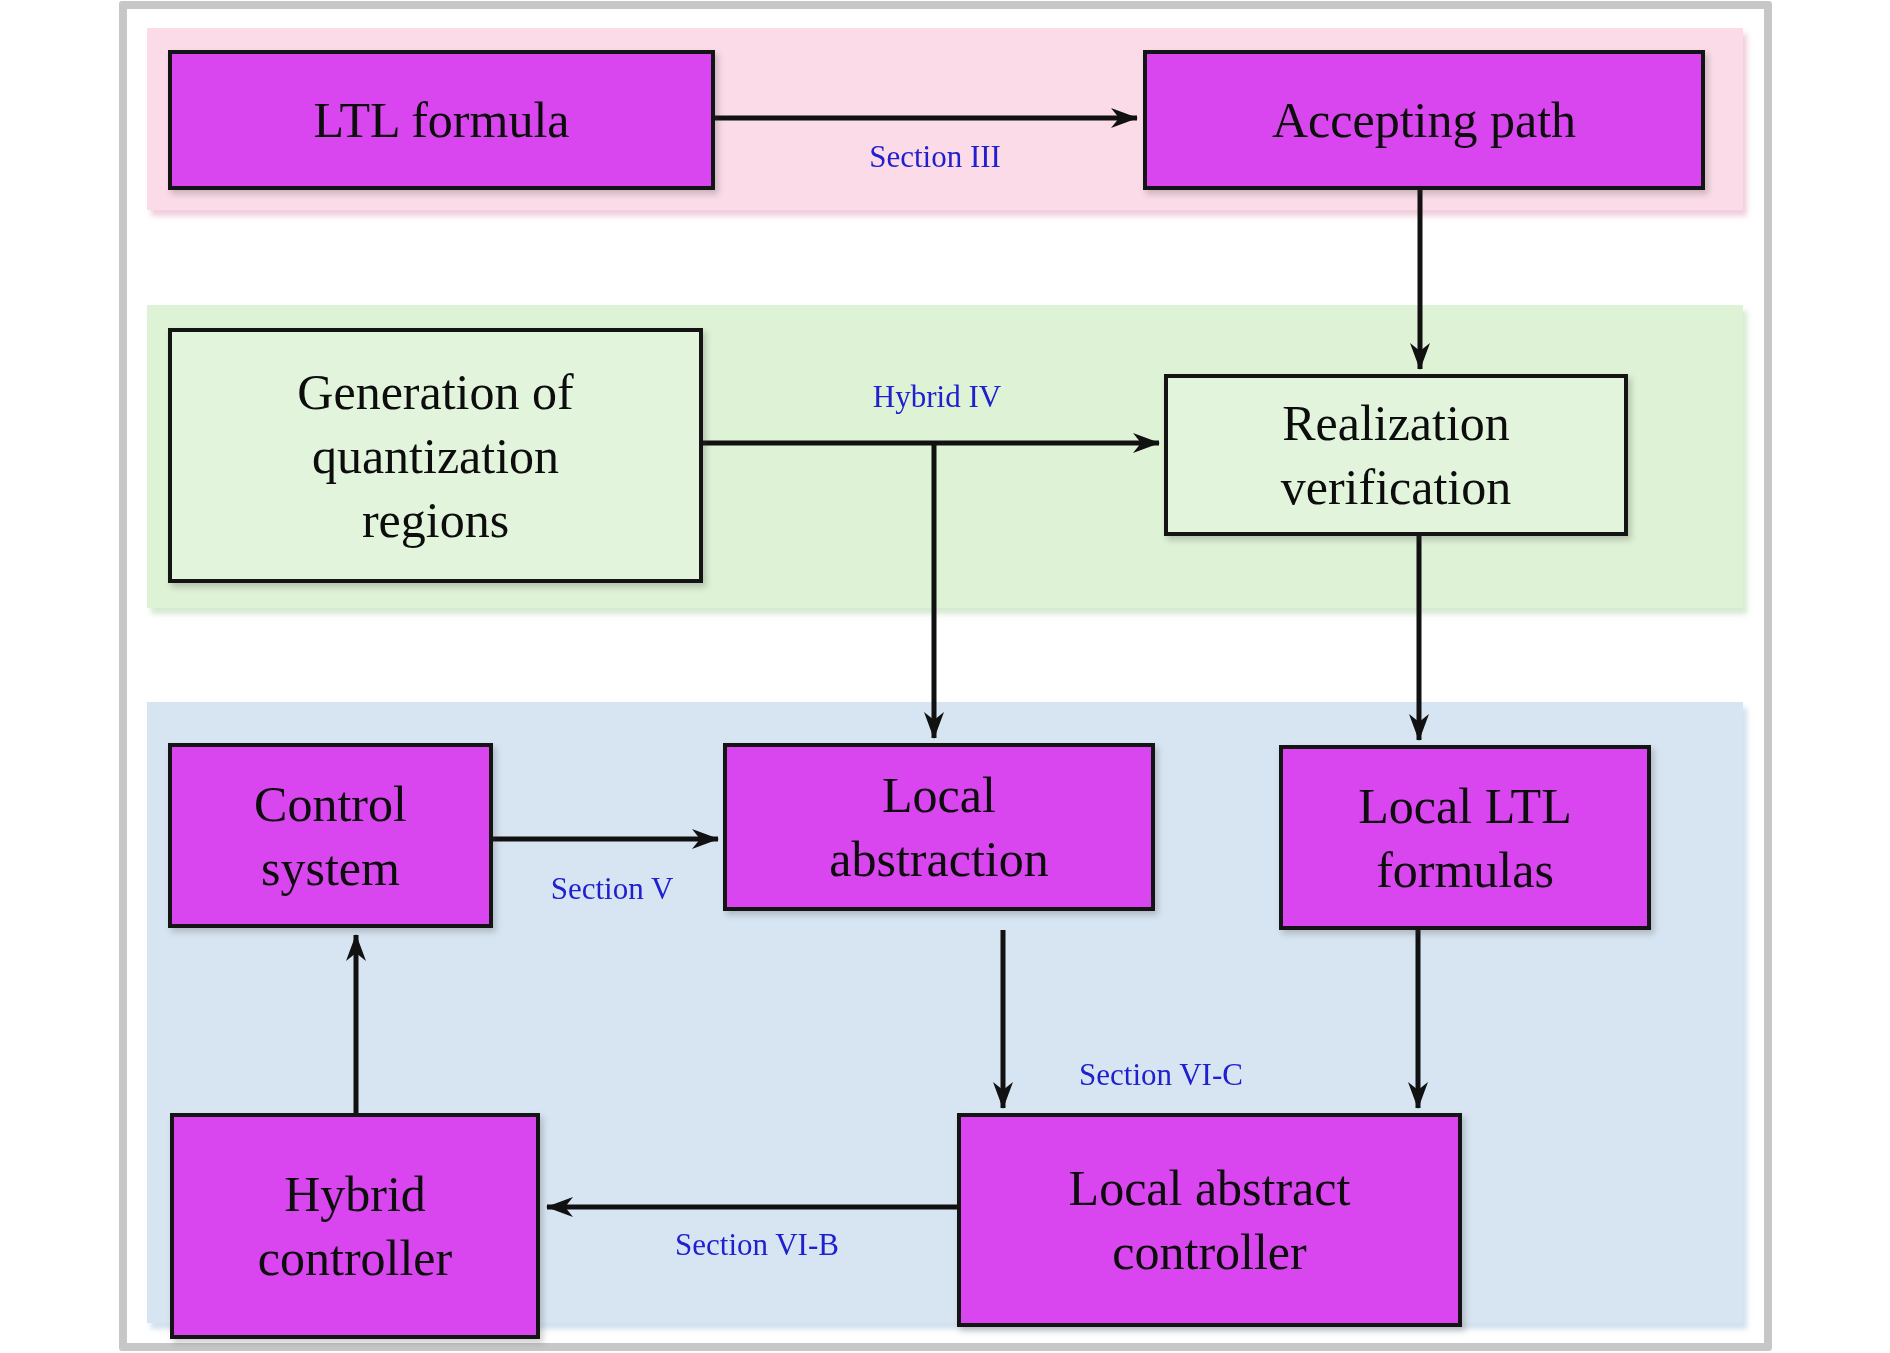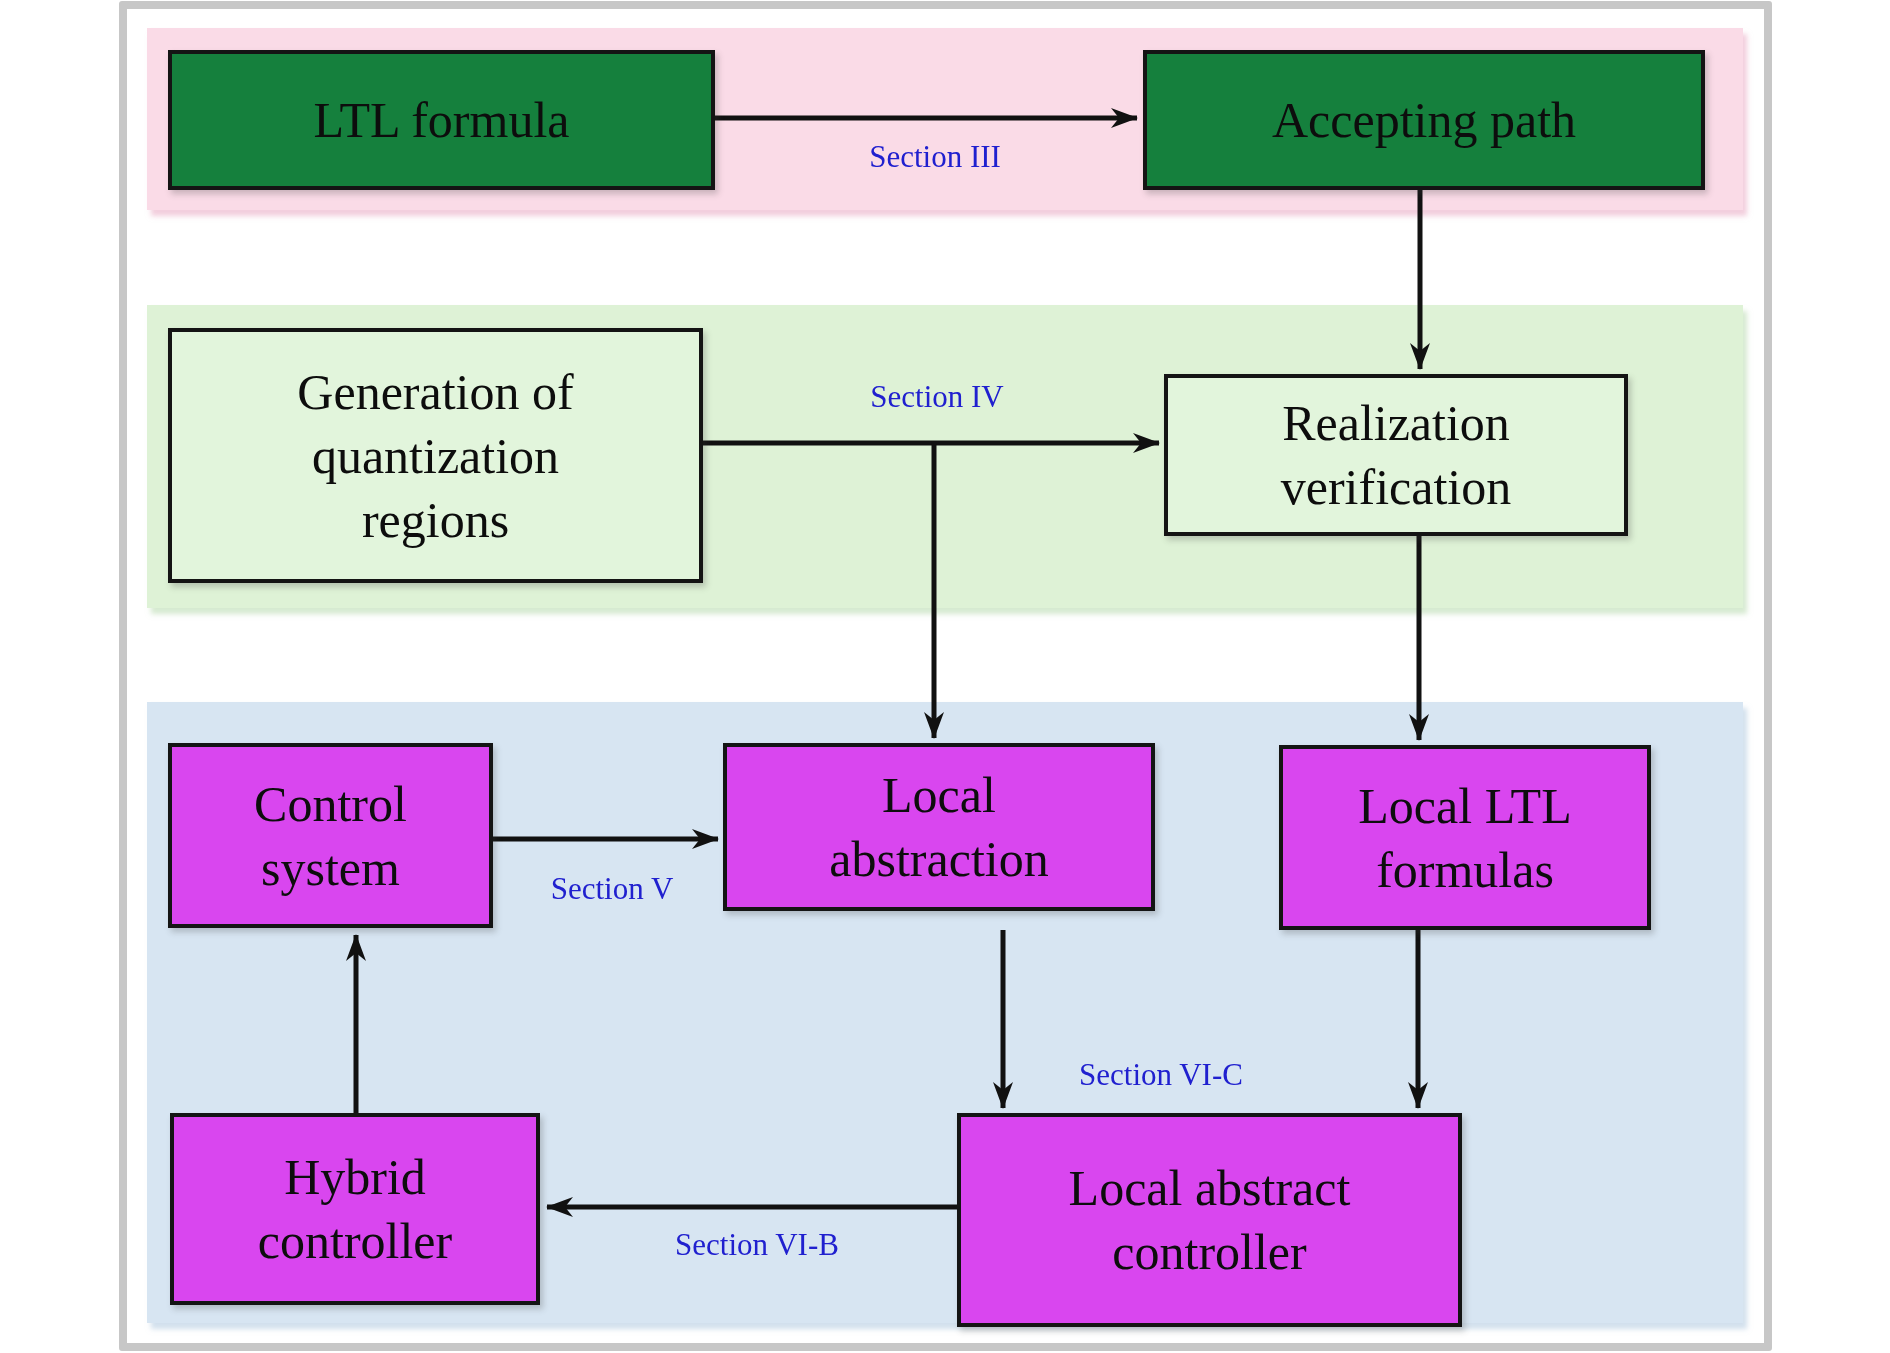--- a/index.html
+++ b/index.html
@@ -14,21 +14,21 @@
   .band{position:absolute;left:147px;width:1596px;}
   .band-pink{top:28px;height:182px;background:#fadbe7;box-shadow:4px 6px 5px rgba(231,166,193,0.55);}
   .band-green{top:305px;height:303px;background:#def2d6;box-shadow:4px 6px 5px rgba(173,214,163,0.5);}
   .band-blue{top:702px;height:621px;background:#d7e5f2;box-shadow:4px 6px 5px rgba(166,193,219,0.5);}
   .node{
     position:absolute;box-sizing:border-box;border:4px solid #141414;
     display:flex;align-items:center;justify-content:center;text-align:center;
     font-size:50px;line-height:1.28;color:#0d0d0d;white-space:pre-line;
     box-shadow:3px 4px 6px rgba(60,60,60,0.25);
   }
-  .node-pink{background:#15803d;}
+  .node-pink{background:#d946ef;}
   .node-green{background:#e2f5dc;}
   .node-blue{background:#d946ef;}
   .edge-label{
     position:absolute;transform:translateX(-50%);
     font-size:31px;color:#2020cf;white-space:nowrap;line-height:1.1;
   }
   svg.arrows{position:absolute;left:0;top:0;width:1890px;height:1353px;pointer-events:none;}
   svg.arrows line{stroke:#111111;stroke-width:5;}
 </style>
 </head>
@@ -68,24 +68,24 @@
 regions</div>
   <div class="node node-green" style="left:1164px;top:374px;width:464px;height:162px;">Realization
 verification</div>
 
   <div class="node node-blue" style="left:168px;top:743px;width:325px;height:185px;">Control
 system</div>
   <div class="node node-blue" style="left:723px;top:743px;width:432px;height:168px;">Local
 abstraction</div>
   <div class="node node-blue" style="left:1279px;top:745px;width:372px;height:185px;">Local LTL
 formulas</div>
-  <div class="node node-blue" style="left:170px;top:1113px;width:370px;height:192px;">Hybrid
+  <div class="node node-blue" style="left:170px;top:1113px;width:370px;height:226px;">Hybrid
 controller</div>
   <div class="node node-blue" style="left:957px;top:1113px;width:505px;height:214px;">Local abstract
 controller</div>
 
   <div class="edge-label" style="left:935px;top:140px;">Section III</div>
-  <div class="edge-label" style="left:937px;top:380px;">Section IV</div>
+  <div class="edge-label" style="left:937px;top:380px;">Hybrid IV</div>
   <div class="edge-label" style="left:612px;top:872px;">Section V</div>
   <div class="edge-label" style="left:1161px;top:1010px;margin-top:48px;">Section VI-C</div>
   <div class="edge-label" style="left:757px;top:1228px;">Section VI-B</div>
 
 </div>
 
 </body></html>

